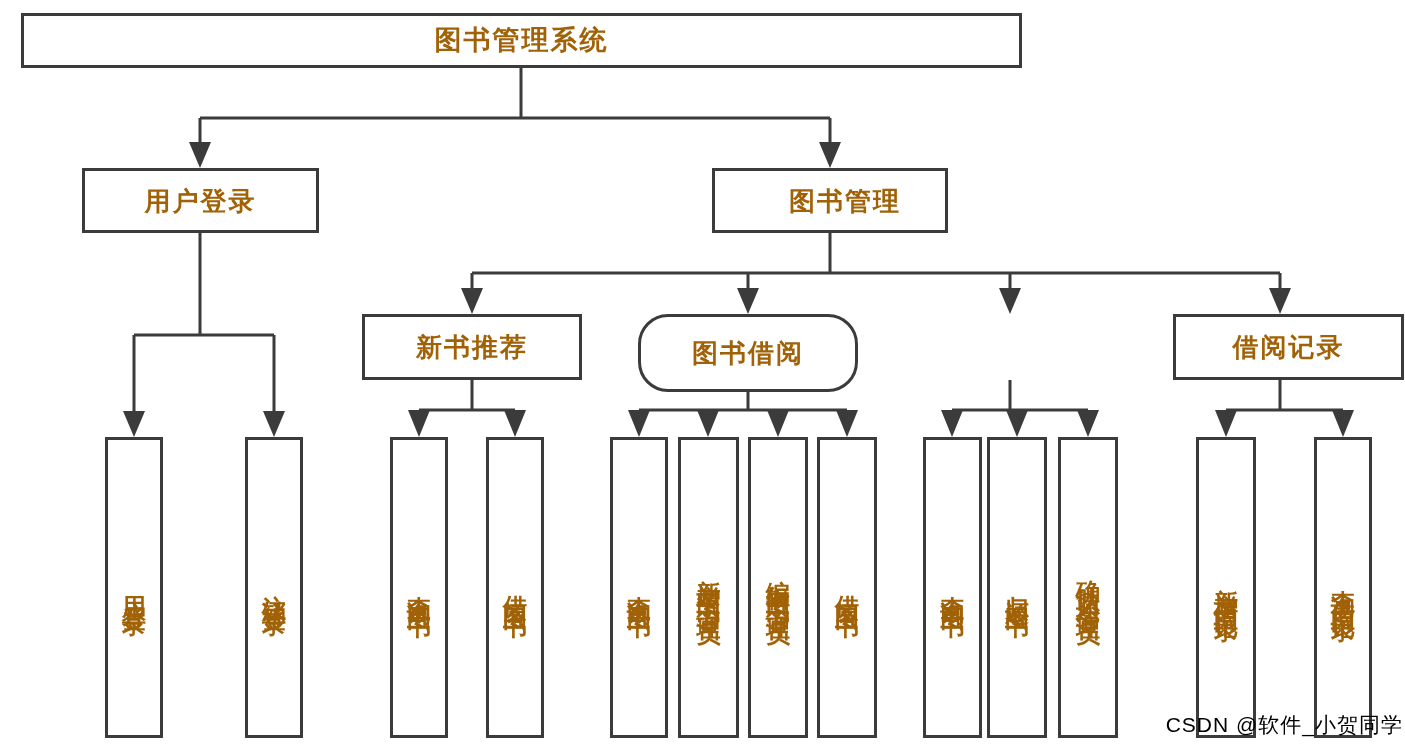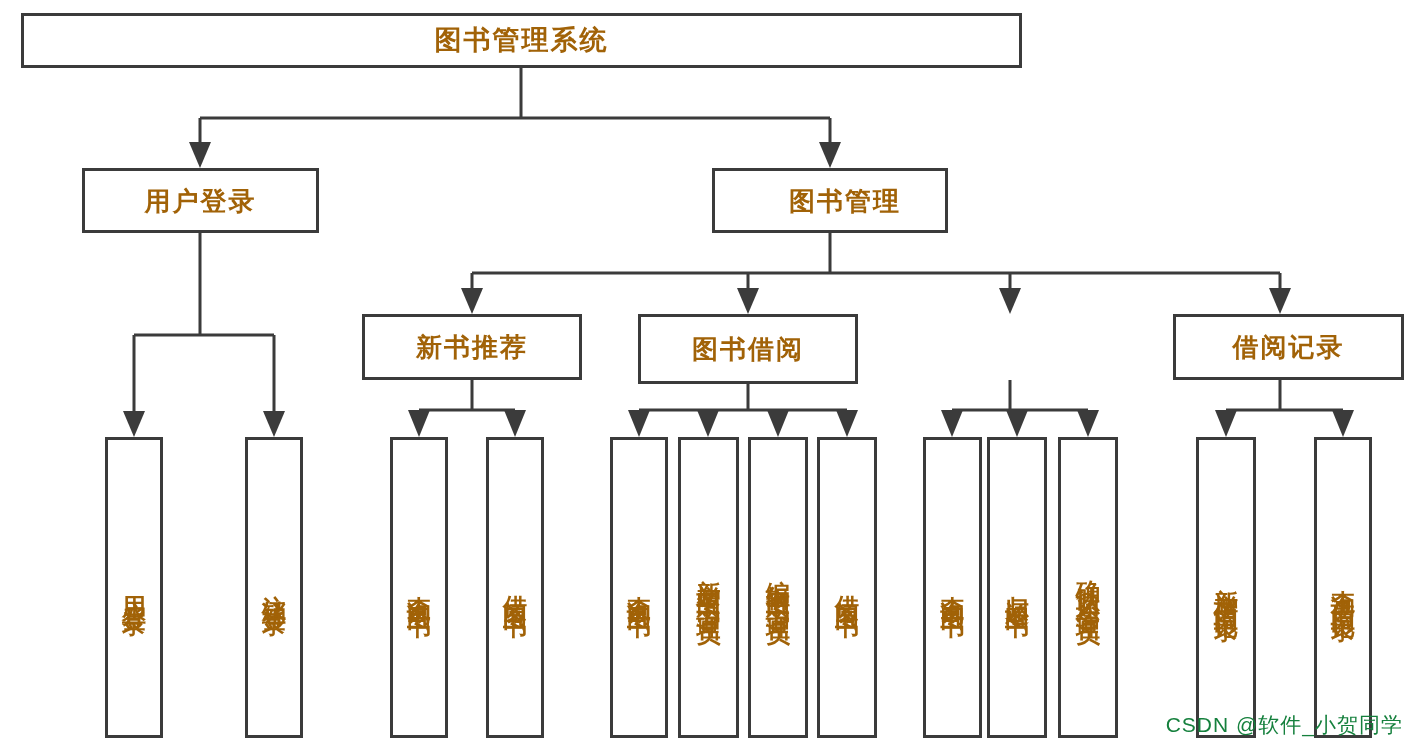--- a/index.html
+++ b/index.html
@@ -38,21 +38,21 @@
     writing-mode: vertical-rl;
     font-size: 24px;
     letter-spacing: 6px;
   }
   .watermark {
     position: absolute;
     top: 711px;
     right: 2px;
     font-size: 21px;
     letter-spacing: 1px;
-    color: #15803d;
+    color: #000000;
     white-space: nowrap;
   }
 </style>
 </head>
 <body>
 
 <div id="canvas">
 
   <svg id="wires" viewBox="0 0 1405 747" xmlns="http://www.w3.org/2000/svg">
     <g stroke="#3b3b3b" stroke-width="3" fill="none">
@@ -93,21 +93,21 @@
       <polygon points="1332,410 1354,410 1343,437"></polygon>
     </g>
   </svg>
 
   <div class="node h root" style="left:21px; top:13px; width:1001px; height:55px;">图书管理系统</div>
 
   <div class="node h" style="left:82px; top:168px; width:237px; height:65px;">用户登录</div>
   <div class="node h" style="left:712px; top:168px; width:236px; height:65px;padding-left:30px;">图书管理</div>
 
   <div class="node h" style="left:362px; top:314px; width:220px; height:66px;">新书推荐</div>
-  <div class="node h" style="left:638px; top:314px; width:220px; height:70px;">图书借阅</div>
+  <div class="node h" style="left:638px; top:314px; width:220px; height:78px;border-radius:30px;">图书借阅</div>
   <div class="node h" style="left:1173px; top:314px; width:231px; height:66px;">借阅记录</div>
 
   <div class="node v" style="left:105px; top:437px; width:58px; height:301px;">用户登录</div>
   <div class="node v" style="left:245px; top:437px; width:58px; height:301px;">注销登录</div>
 
   <div class="node v" style="left:390px; top:437px; width:58px; height:301px;">查询图书</div>
   <div class="node v" style="left:486px; top:437px; width:58px; height:301px;">借阅图书</div>
 
   <div class="node v" style="left:610px; top:437px; width:58px; height:301px;">查询图书</div>
   <div class="node v" style="left:678px; top:437px; width:61px; height:301px;">新增图书（管理员）</div>

